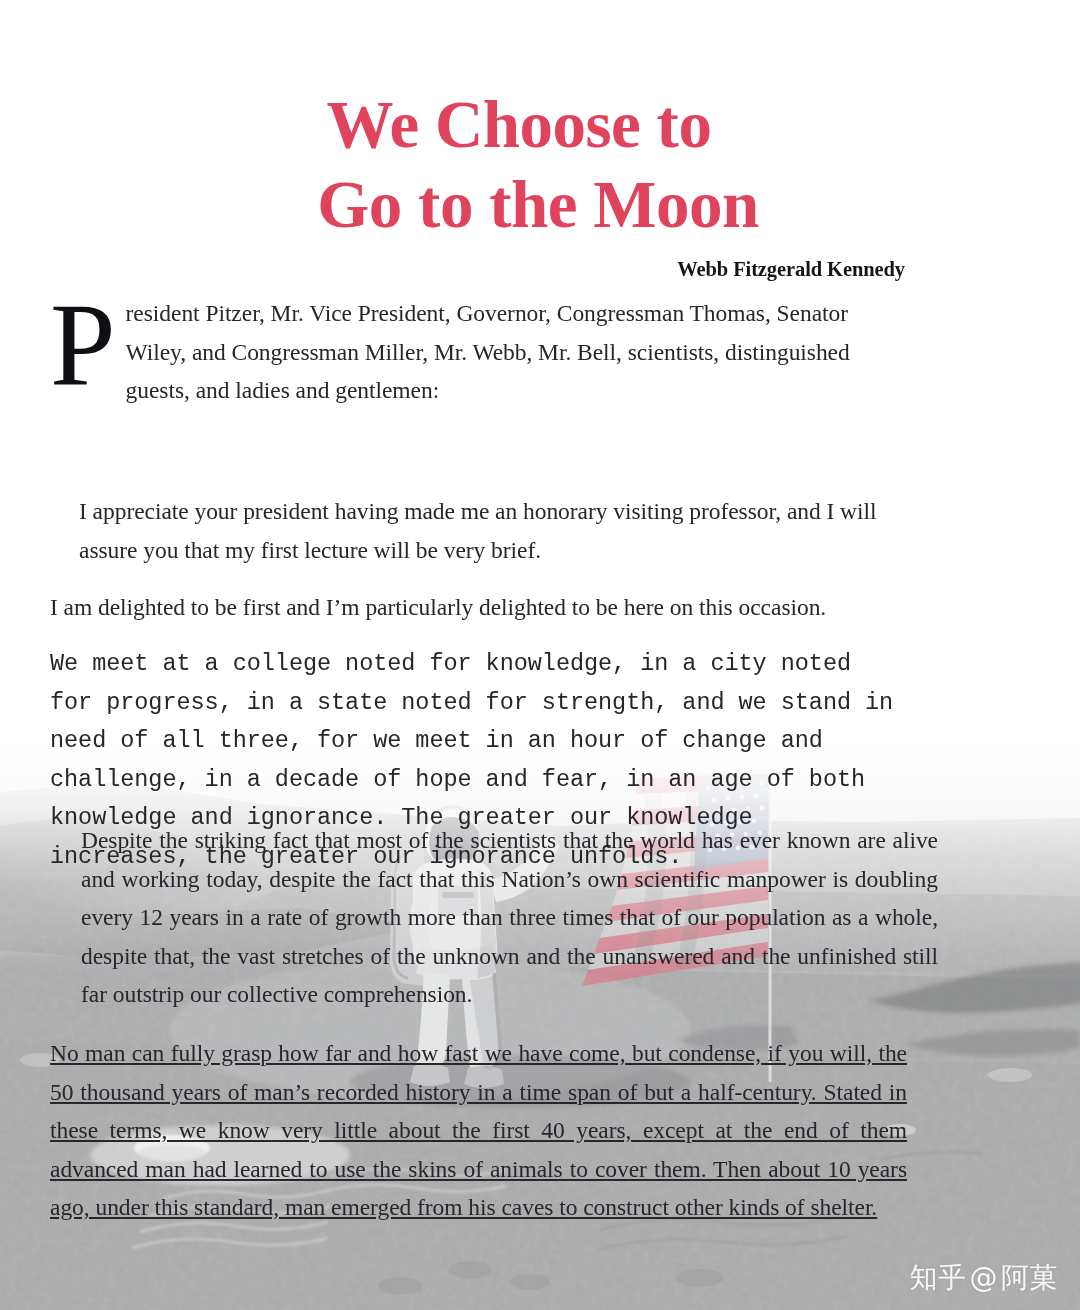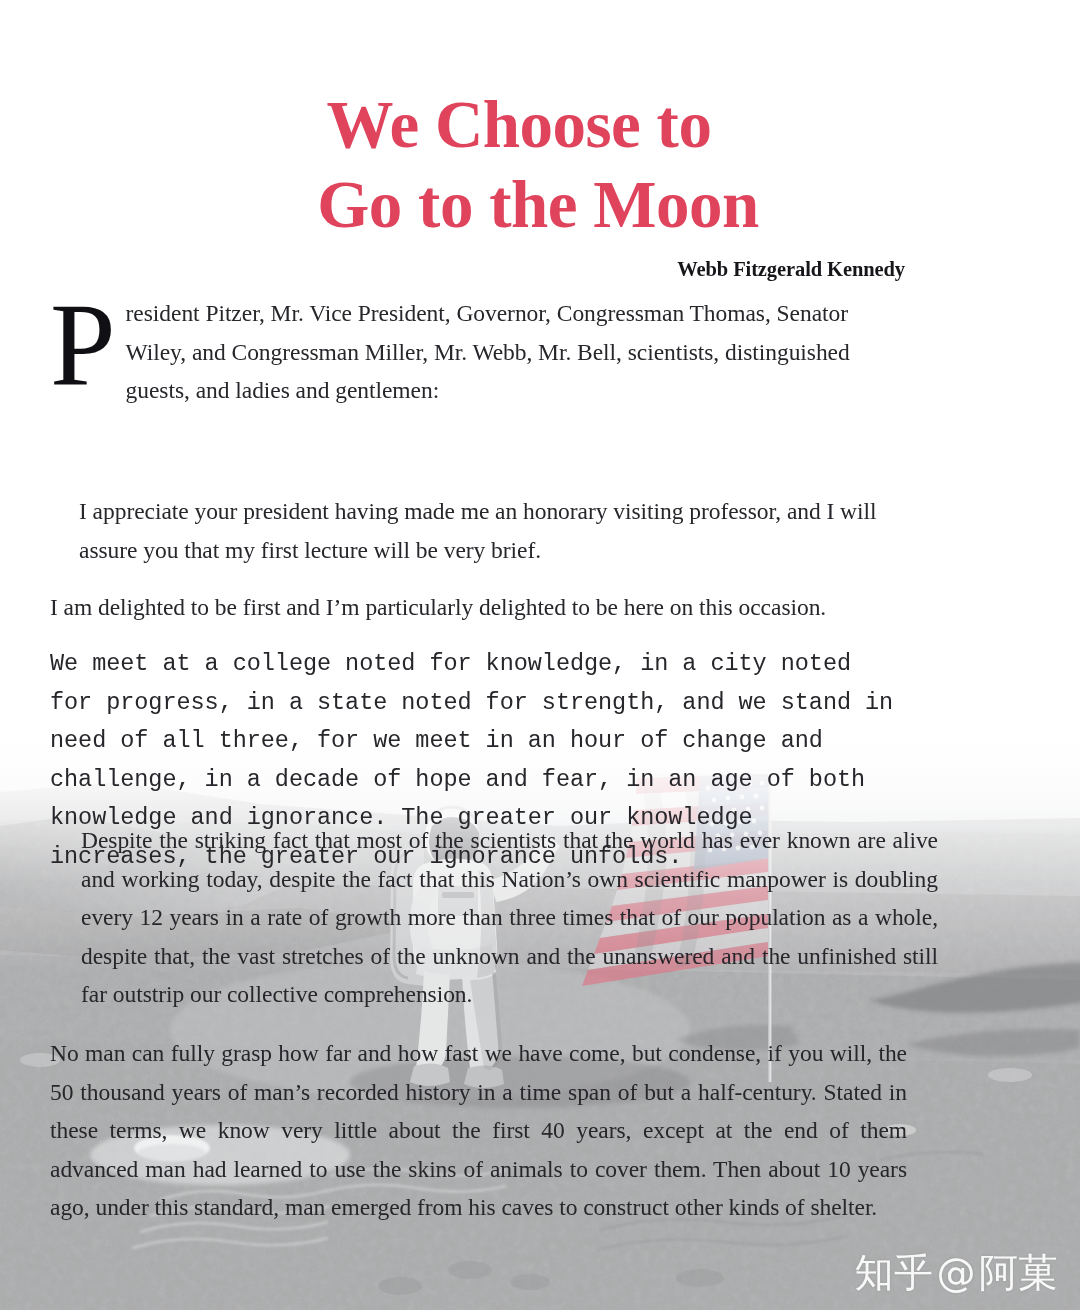--- a/index.html
+++ b/index.html
@@ -77,21 +77,21 @@
 
   p.para {
     margin: 0 0 27px 0;
     font-size: 23.5px;
     line-height: 38.5px;
     letter-spacing: -0.05px;
     text-align: left;
     color: #26262b;
   }
   p.para.justify { text-align: justify; text-justify: inter-word; }
-  p.para.last { margin-bottom: 0; }
+  p.para.last { margin-bottom: 0; text-decoration: underline; }
 
   p.lead { position: relative; min-height: 120px; }
   p.lead .dropcap {
     float: left;
     font-size: 118px;
     line-height: 0.78;
     font-weight: normal;
     padding: 4px 10px 0 0;
     margin-top: 2px;
     color: #101014;
@@ -109,21 +109,21 @@
   
   .watermark {
     position: absolute;
     right: 22px;
     bottom: 18px;
     z-index: 5;
     display: flex;
     align-items: center;
     gap: 2px;
     font-family: "DejaVu Sans", "Liberation Sans", sans-serif;
-    font-size: 39px;
+    font-size: 28px;
     color: rgba(255,255,255,0.93);
     letter-spacing: 0.5px;
     line-height: 1;
     text-shadow: 0 0 3px rgba(0,0,0,0.10);
   }
   .watermark .wm-at { margin: 0 1px; }
 </style>
 </head>
 <body>
 

